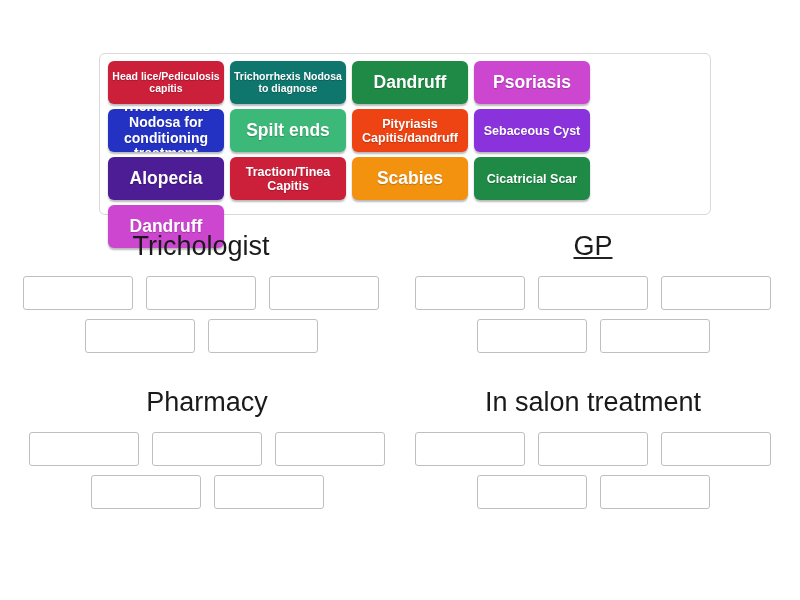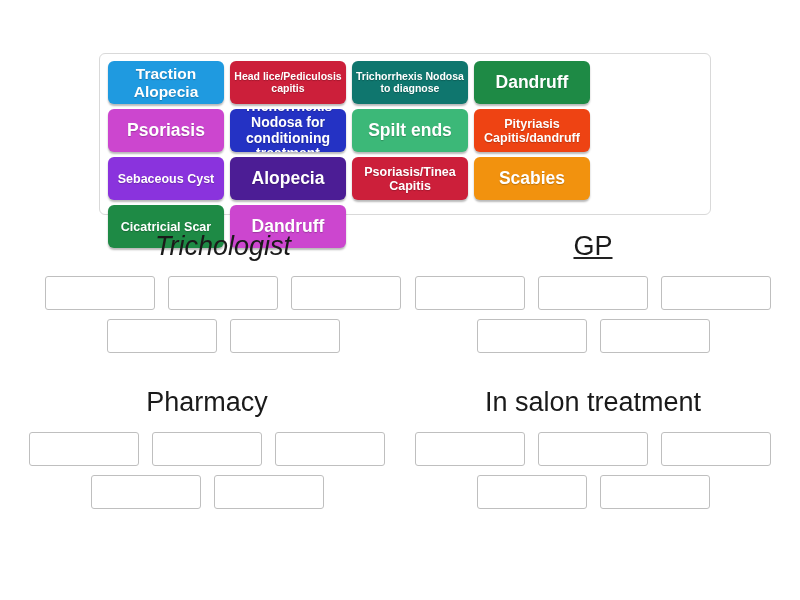--- a/index.html
+++ b/index.html
@@ -63,21 +63,21 @@
   .tile.fs-lg   { font-size: 15.5px; }
   .tile.fs-md   { font-size: 12.5px; }
   .tile.fs-sm   { font-size: 10.5px; }
   .tile.fs-xs   { font-size: 14px;  }
 
   
   .group {
     position: absolute;
     width: 382px;
   }
-  #group-0 { left: 32px;  top: 232px; font-style: italic; }
+  #group-0 { left: 10px;  top: 232px; }
   #group-1 { left: 402px; top: 232px; text-decoration: underline; }
   #group-2 { left: 16px;  top: 388px; }
   #group-3 { left: 402px; top: 388px; }
 
   .group-title {
     text-align: center;
     font-size: 27px;
     font-weight: normal;
     color: #1a1a1a;
     line-height: 1.1;
@@ -97,23 +97,20 @@
     border: 1px solid #bfbfbf;
     border-radius: 3px;
     background: #ffffff;
   }
 </style>
 </head>
 <body>
 
 <div id="tile-tray">
   <div id="tile-grid">
-      <div class="tile fs-lg" style="background: rgb(31, 154, 224);">
-        <span>Traction Alopecia</span>
-      </div>
       <div class="tile fs-sm" style="background: rgb(204, 31, 58);">
         <span>Head lice/Pediculosis capitis</span>
       </div>
       <div class="tile fs-sm" style="background: #0f766e;">
         <span>Trichorrhexis Nodosa to diagnose</span>
       </div>
       <div class="tile fs-xl" style="background: rgb(30, 138, 69);">
         <span>Dandruff</span>
       </div>
       <div class="tile fs-xl" style="background: rgb(204, 70, 207);">
@@ -128,21 +125,21 @@
       <div class="tile fs-md" style="background: rgb(238, 67, 19);">
         <span>Pityriasis Capitis/dandruff</span>
       </div>
       <div class="tile fs-md" style="background: rgb(138, 51, 221);">
         <span>Sebaceous Cyst</span>
       </div>
       <div class="tile fs-xl" style="background: #4c1d95;">
         <span>Alopecia</span>
       </div>
       <div class="tile fs-md" style="background: rgb(204, 31, 58);">
-        <span>Psoriasis/Tinea Capitis</span>
+        <span>Traction/Tinea Capitis</span>
       </div>
       <div class="tile fs-xl" style="background: rgb(242, 146, 14);">
         <span>Scabies</span>
       </div>
       <div class="tile fs-md" style="background: rgb(30, 138, 69);">
         <span>Cicatricial Scar</span>
       </div>
       <div class="tile fs-xl" style="background: rgb(204, 70, 207);">
         <span>Dandruff</span>
       </div>

